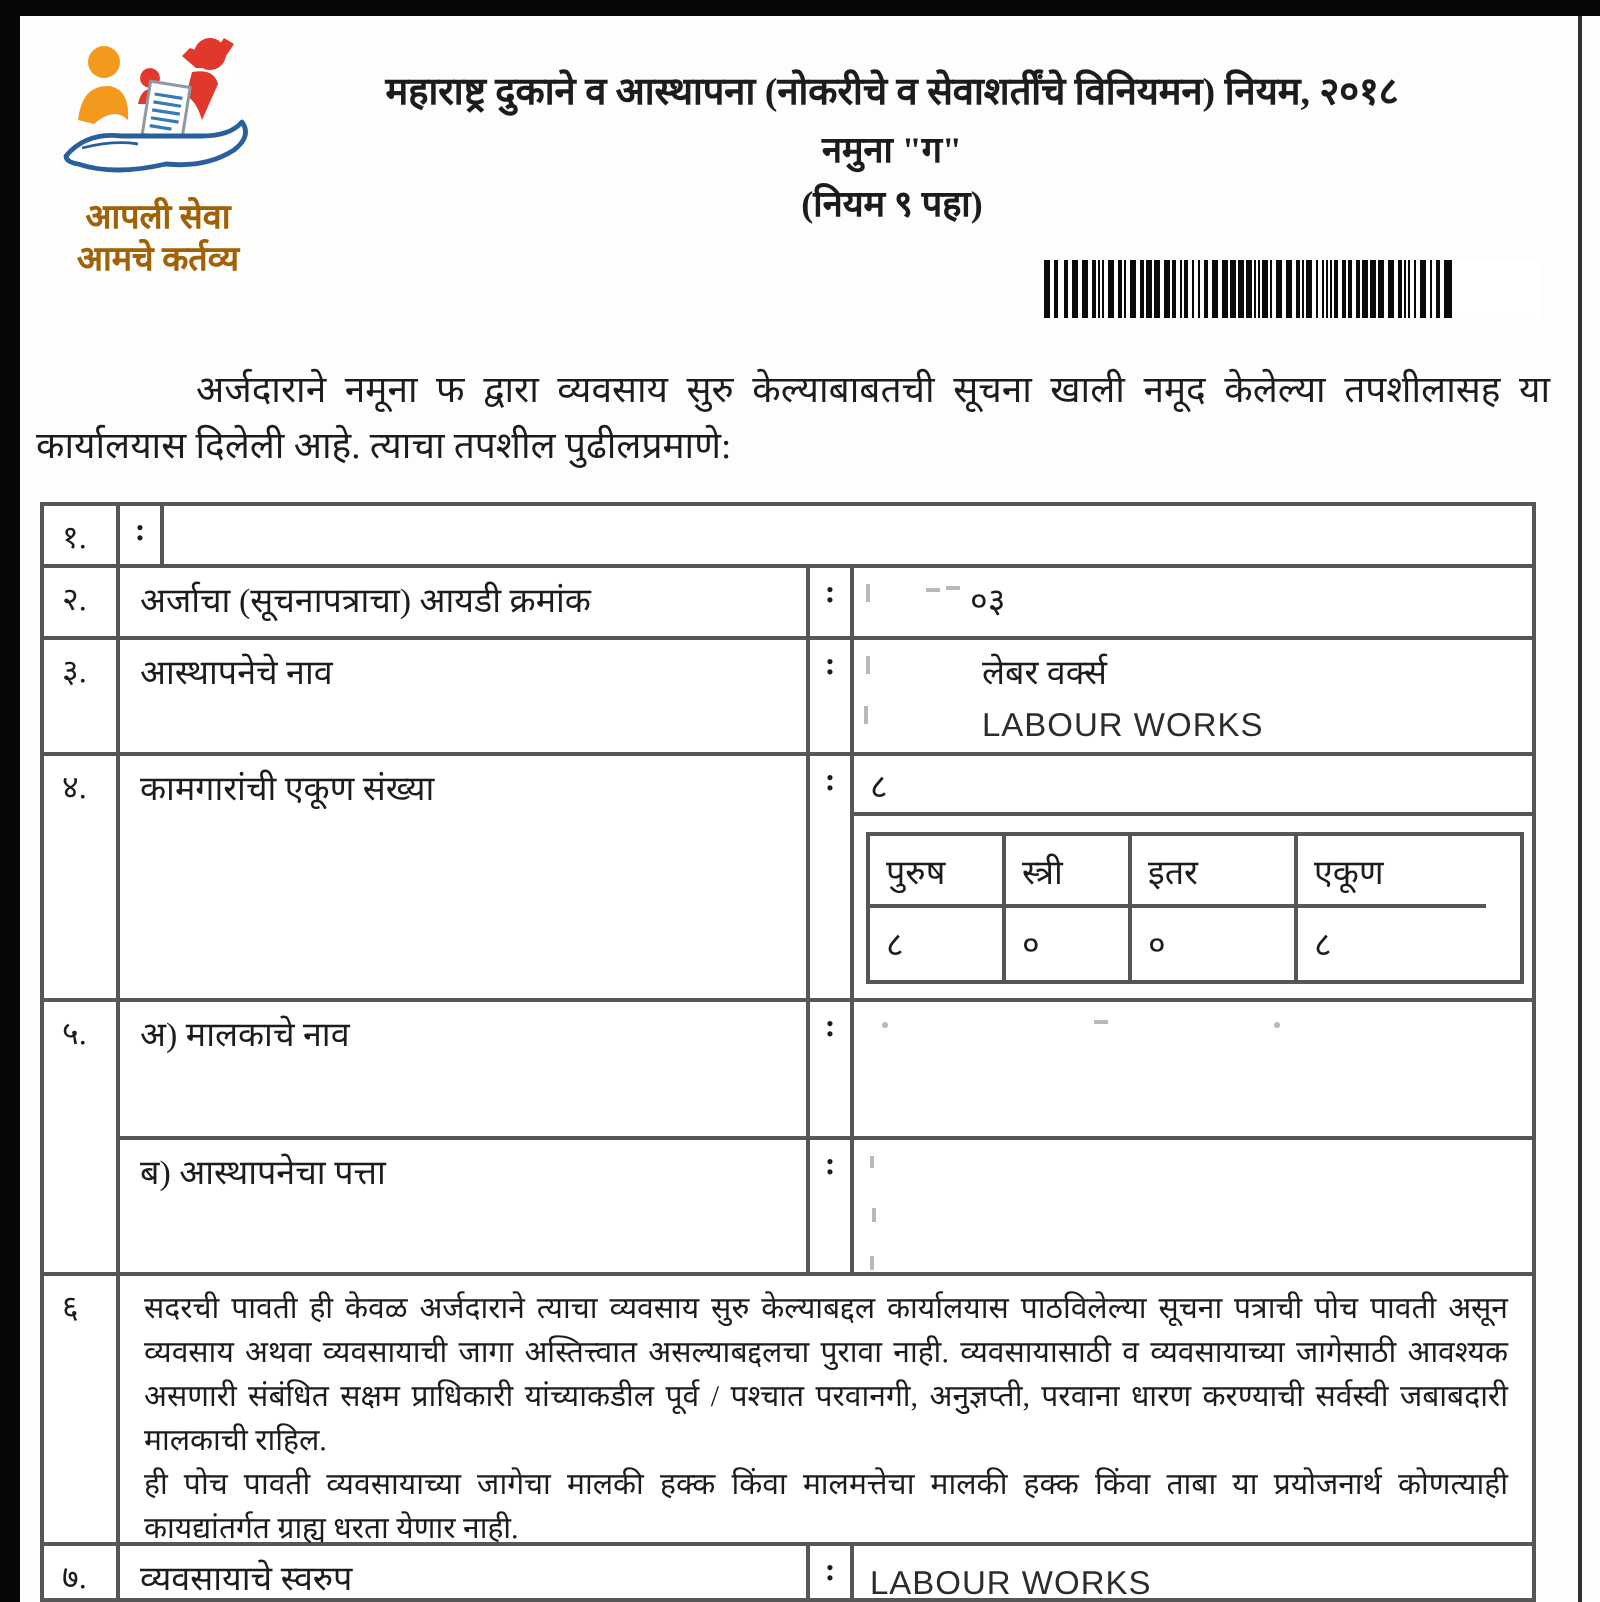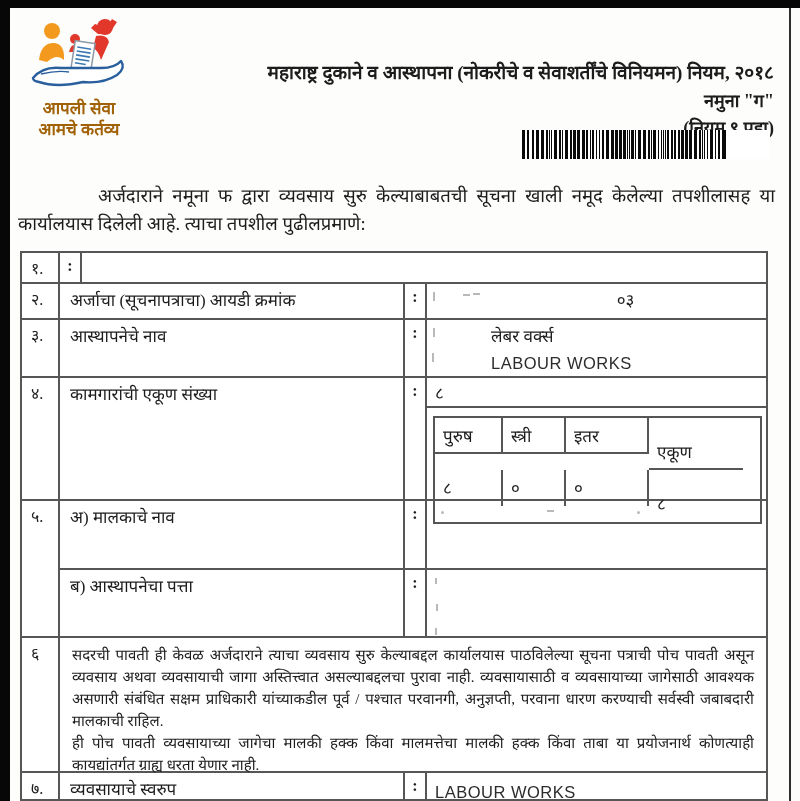--- a/index.html
+++ b/index.html
@@ -13,21 +13,21 @@
   .strip-top{position:absolute;left:0;top:0;width:800px;height:8px;background:#070707;}
   .strip-left{position:absolute;left:0;top:0;width:10px;height:801px;background:#070707;}
   .scanline-right{position:absolute;left:789px;top:8px;width:2px;height:793px;background:#2f2f2f;}
 
   
   .logo{position:absolute;left:14px;top:18px;width:130px;text-align:center;}
   .logo svg{display:block;margin:0 auto;}
   .logo .tag{color:#a16207;font-weight:bold;font-size:17px;line-height:21px;}
 
   
-  .title-block{position:absolute;left:118px;top:60px;width:656px;text-align:right;font-family:Liberation Serif, serif;}
+  .title-block{position:absolute;left:118px;top:34px;width:656px;text-align:center;font-family:Liberation Serif, serif;}
   .title-1{font-size:19px;font-weight:bold;line-height:26px;}
   .title-2{font-size:18px;font-weight:bold;line-height:26px;margin-top:2px;}
   .title-3{font-size:18px;font-weight:bold;line-height:26px;margin-top:1px;}
   .receipt-title{position:absolute;left:120px;top:131px;width:560px;text-align:center;
     font-size:20px;font-weight:bold;}
   .barcode{position:absolute;left:522px;top:130px;width:248px;height:29px;
     background:#fff;font-size:0;white-space:nowrap;overflow:hidden;}
   .barcode span{display:inline-block;height:29px;background:#0a0a0a;vertical-align:top;}
 
   
@@ -44,32 +44,32 @@
     padding:4px 0 0 9px;}
   .c-label{width:345px;border-right:2px solid #565656;font-size:17px;
     padding:4px 0 0 10px;line-height:25px;}
   .c-colon{width:22px;border-right:2px solid #565656;text-align:center;
     font-size:16px;font-weight:bold;padding-top:4px;}
   .c-value{flex:1;position:relative;font-size:17px;padding:3px 0 0 8px;line-height:27px;}
   .h-r1{height:29px;} .h-r2{height:36px;} .h-r3{height:58px;}
   .h-r4{height:123px;} .h-r5{height:137px;} .h-r6{height:135px;} .h-r7{height:32px;}
 
   .val-shift-1{padding-left:94px;}
-  .val-shift-2{padding-left:58px;text-align:center;}
+  .val-shift-2{padding-left:58px;}
   .val-shift-3{padding-left:64px;}
   .latin{font-family:"Liberation Sans","DejaVu Sans",sans-serif;font-size:16.5px;letter-spacing:.5px;color:#2c2c2c;}
 
   
   .r4-top{height:30px;border-bottom:2px solid #565656;box-sizing:border-box;
     padding:2px 0 0 8px;font-size:17px;}
   .subtable{margin:8px 0 0 6px;width:329px;border:2px solid #565656;
     box-sizing:border-box;display:flex;flex-wrap:wrap;}
   .sub-cell{box-sizing:border-box;border-right:2px solid #565656;height:36px;
     padding:5px 0 0 8px;font-size:17px;}
-  .sub-cell.last{border-right:none;margin-top:16px;}
+  .sub-cell.last{border-right:none;}
   .sub-cell.hdr{border-bottom:2px solid #565656;}
   .sw1{width:68px;} .sw2{width:63px;} .sw3{width:83px;} .sw4{width:94px;}
 
   
   .r5-right{flex:1;display:flex;flex-direction:column;}
   .r5-sub{display:flex;flex:1;}
   .r5-sub + .r5-sub{border-top:2px solid #565656;}
   .r5-sub .c-label{width:345px;}
   .r5-sub .c-colon{width:22px;}
 

